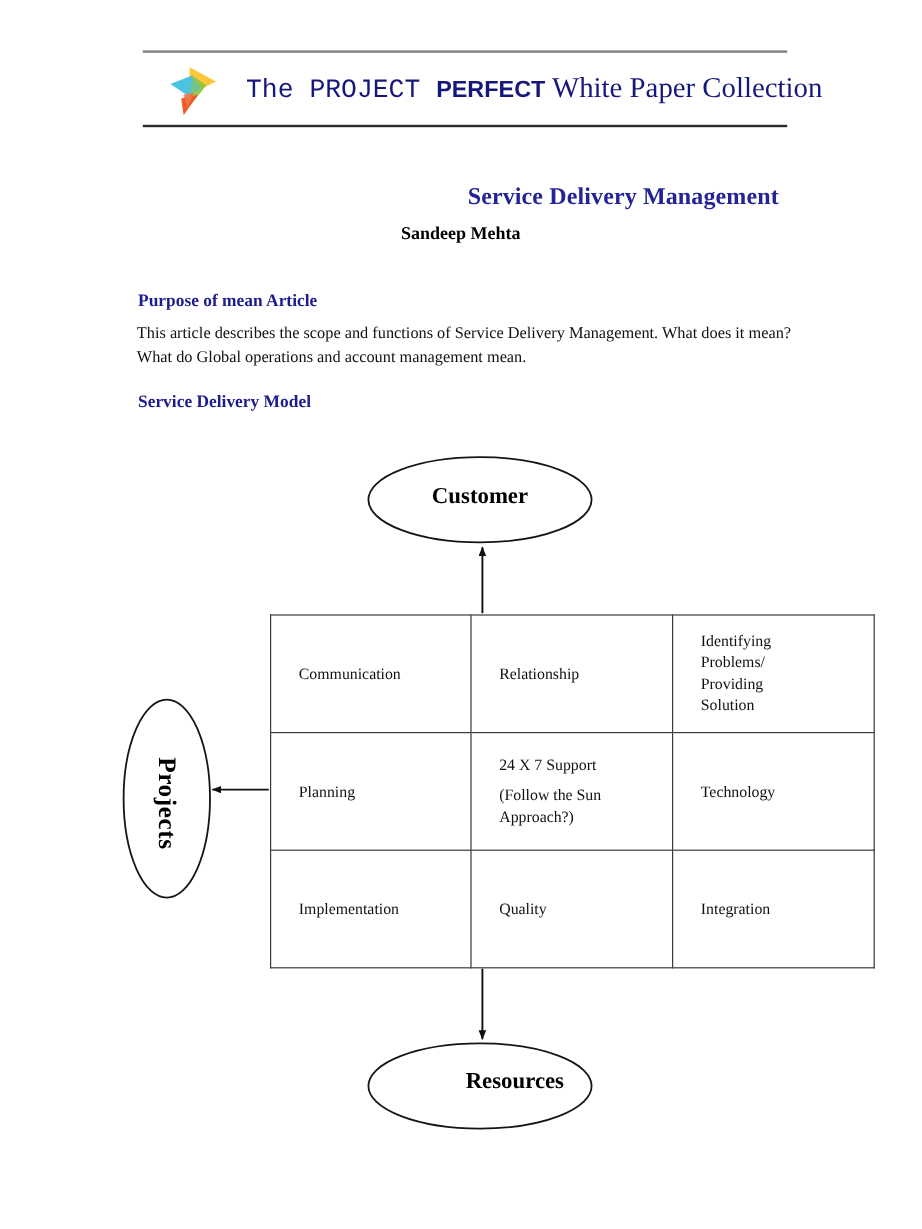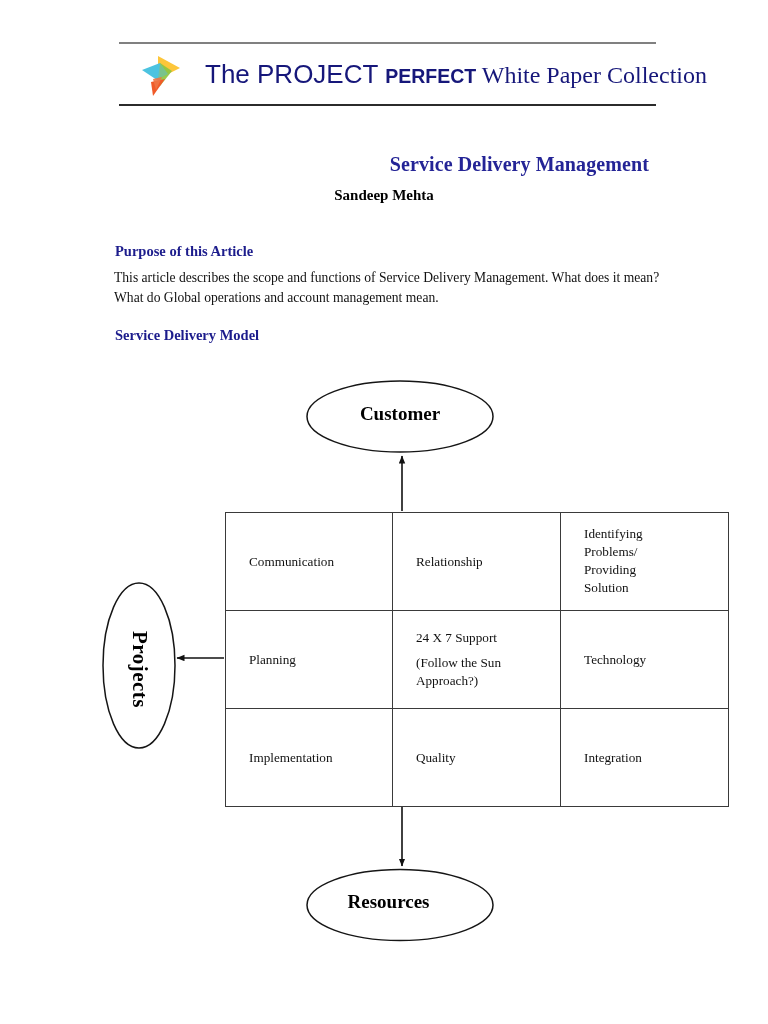--- a/index.html
+++ b/index.html
@@ -52,22 +52,22 @@
     top: 13px;
     width: 450px;
     height: 38px;
     line-height: 38px;
     font-family: "Liberation Serif", "DejaVu Serif", serif;
     font-size: 20.5px;
     color: #16177a;
     white-space: nowrap;
   }
   #brand-title .sans {
-    font-family: Liberation Sans, sans-serif;
-    font-size: 26px;
+    font-family: Liberation Mono, monospace;
+    font-size: 22px;
   }
   #brand-title .sans-bold {
     font-family: "Liberation Sans", "DejaVu Sans", sans-serif;
     font-size: 19.5px;
     font-weight: bold;
   }
   #brand-title .serif-part {
     font-family: "Liberation Serif", "DejaVu Serif", serif;
     font-size: 24px;
   }
@@ -138,21 +138,21 @@
     white-space: nowrap;
   }
   #label-customer {
     left: 307px; top: 403px;
     width: 186px;
     text-align: center;
   }
   #label-resources {
     left: 307px; top: 891px;
     width: 163px;
-    text-align: center;
+    text-align: right;
   }
   .node-label-vertical {
     position: absolute;
     font-family: "Liberation Serif", "DejaVu Serif", serif;
     font-weight: bold;
     font-size: 21px;
     color: #000000;
     white-space: nowrap;
     transform-origin: 50% 50%;
   }
@@ -222,21 +222,21 @@
   <div id="brand-title">
     <span class="sans">The </span><span class="sans">PROJECT </span><span class="sans-bold">PERFECT</span><span class="serif-part"> White Paper Collection</span>
   </div>
 
   <div id="header-rule-bottom"></div>
 </div>
 
 <div id="doc-title">Service Delivery Management</div>
 <div id="doc-author">Sandeep Mehta</div>
 
-<div id="heading-purpose" class="section-heading">Purpose of this Article</div>
+<div id="heading-purpose" class="section-heading">Purpose of mean Article</div>
 <div id="body-paragraph">This article describes the scope and functions of Service Delivery Management.  What does it mean?  What do Global operations and account management mean.</div>
 <div id="heading-model" class="section-heading">Service Delivery Model</div>
 
 <div id="diagram">
   <svg width="768" height="1024" xmlns="http://www.w3.org/2000/svg">
     <defs>
       <marker id="ah" markerWidth="9" markerHeight="9" refX="7.5" refY="3.2" orient="auto" markerUnits="userSpaceOnUse">
         <path d="M0,0 L8,3.2 L0,6.4 z" fill="#111111"></path>
       </marker>
     </defs>

